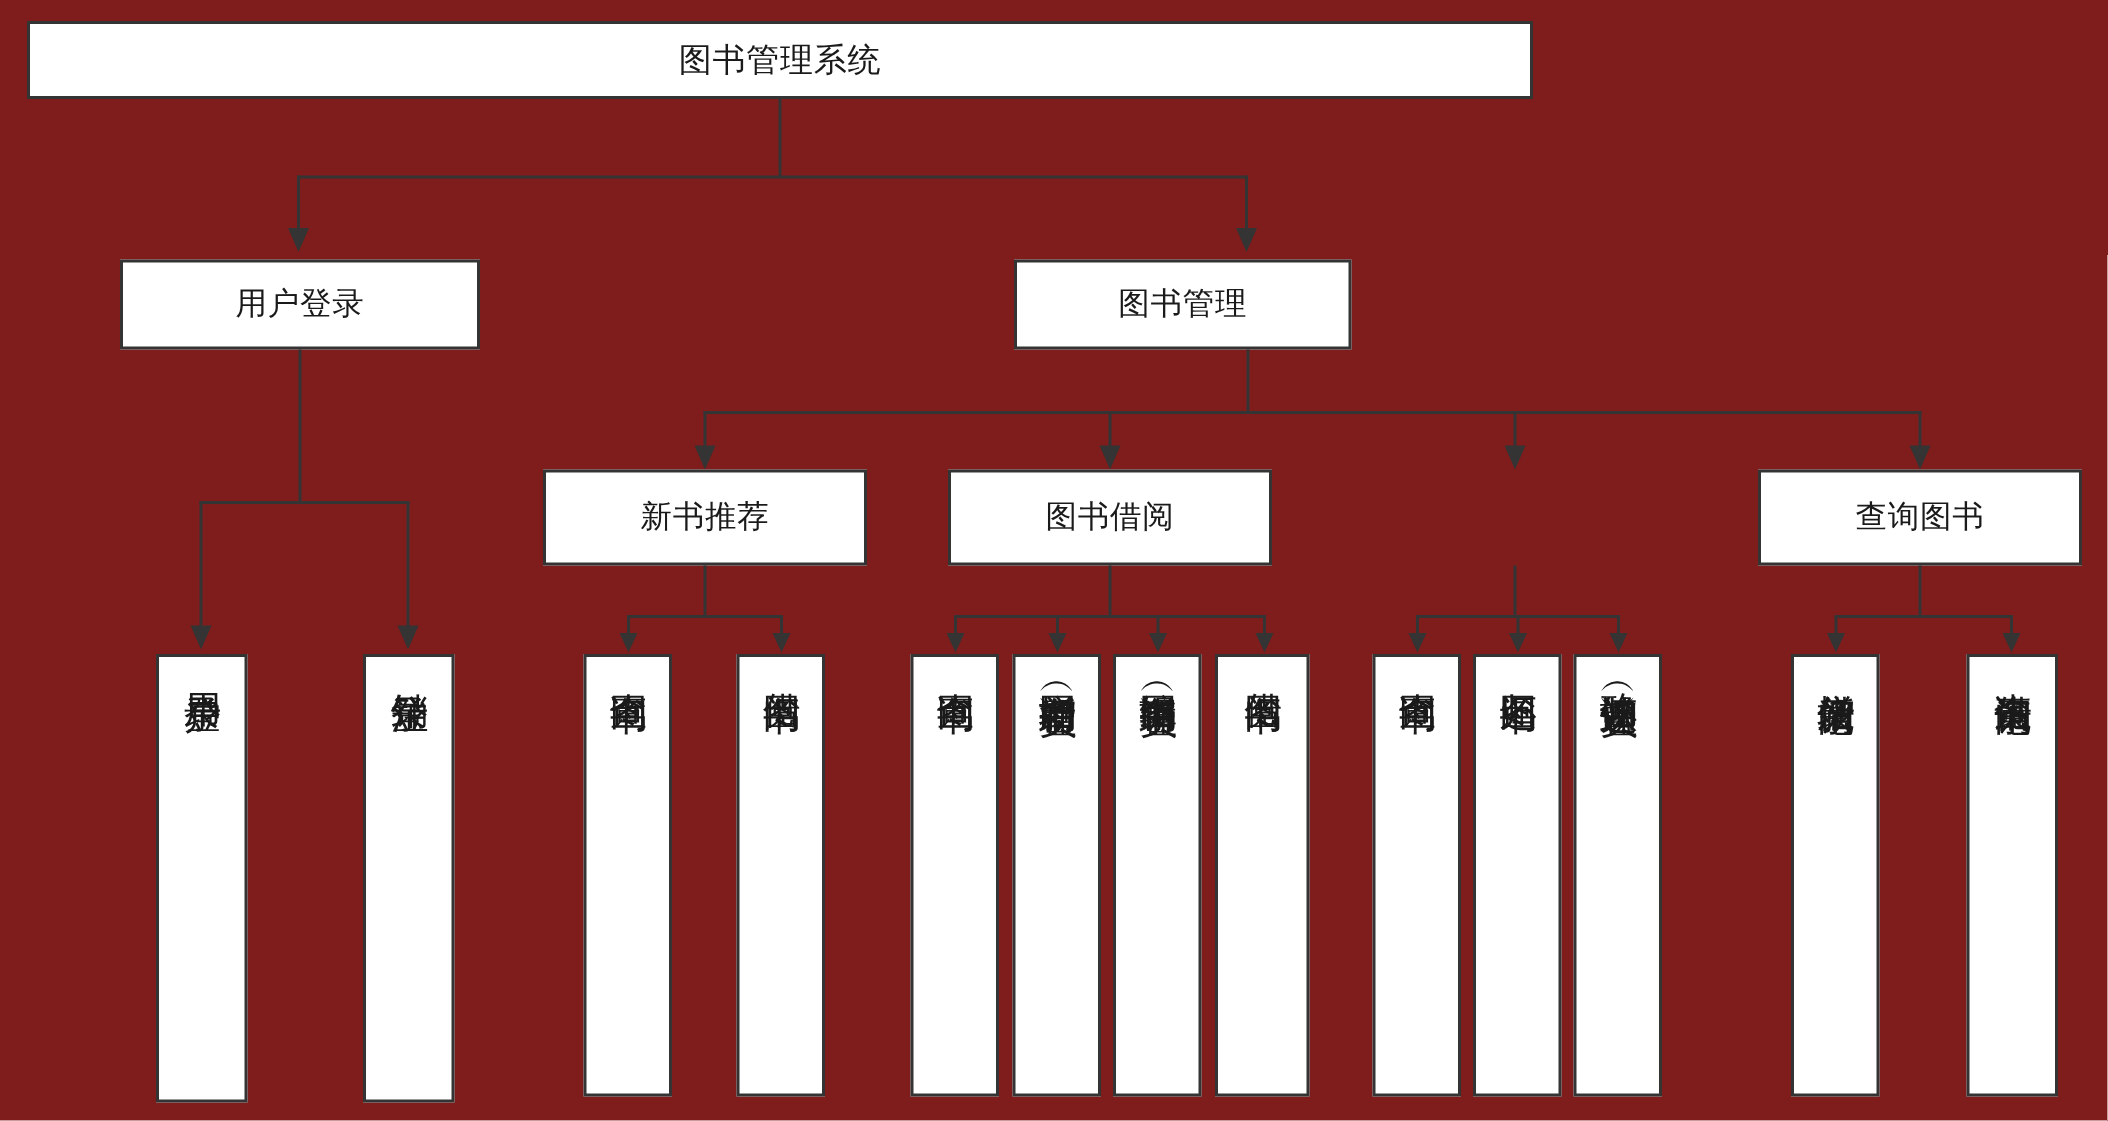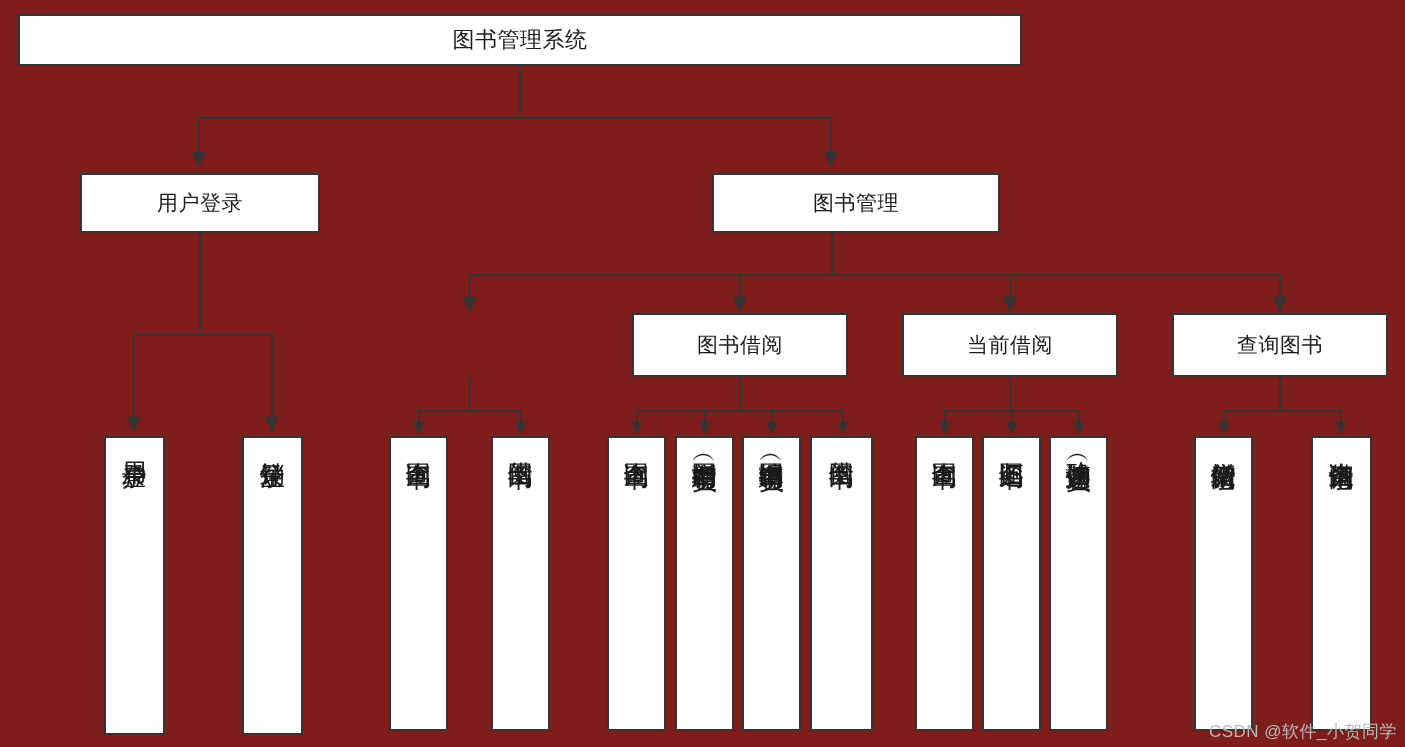--- a/index.html
+++ b/index.html
@@ -101,21 +101,21 @@
   <div class="ln h" style="left:198px; top:117px; width:634px; height:2px;"></div>
 
   <div class="ln v" style="left:198px; top:117px; width:2px; height:36px;"></div>
   <div class="arrow" style="left:192px; top:152px;"></div>
   <div class="ln v" style="left:830px; top:117px; width:2px; height:36px;"></div>
   <div class="arrow" style="left:824px; top:152px;"></div>
 
   <div class="node horiz" style="left:80px; top:173px; width:240px; height:60px;">
     <span class="node-label">用户登录</span>
   </div>
-  <div class="node horiz" style="left:712px; top:173px; width:288px; height:60px;align-items:center;">
+  <div class="node horiz" style="left:676px; top:173px; width:225px; height:60px;align-items:center;">
     <span class="node-label">图书管理</span>
   </div>
 
   <div class="ln v" style="left:199px; top:233px; width:2px; height:102px;"></div>
   <div class="ln h" style="left:133px; top:334px; width:140px; height:2px;"></div>
   <div class="ln v" style="left:133px; top:334px; width:2px; height:84px;"></div>
   <div class="arrow" style="left:127px; top:417px;"></div>
   <div class="ln v" style="left:271px; top:334px; width:2px; height:84px;"></div>
   <div class="arrow" style="left:265px; top:417px;"></div>
 
@@ -123,25 +123,25 @@
   <div class="ln h" style="left:469px; top:274px; width:812px; height:2px;"></div>
   <div class="ln v" style="left:469px; top:274px; width:2px; height:24px;"></div>
   <div class="arrow" style="left:463px; top:297px;"></div>
   <div class="ln v" style="left:739px; top:274px; width:2px; height:24px;"></div>
   <div class="arrow" style="left:733px; top:297px;"></div>
   <div class="ln v" style="left:1009px; top:274px; width:2px; height:24px;"></div>
   <div class="arrow" style="left:1003px; top:297px;"></div>
   <div class="ln v" style="left:1279px; top:274px; width:2px; height:24px;"></div>
   <div class="arrow" style="left:1273px; top:297px;"></div>
 
+  <div class="node horiz" style="left:362px; top:313px; width:216px; height:64px;">
+    <span class="node-label">新书推荐</span>
+  </div>
   <div class="node horiz" style="left:632px; top:313px; width:216px; height:64px;">
     <span class="node-label">图书借阅</span>
-  </div>
-  <div class="node horiz" style="left:902px; top:313px; width:216px; height:64px;">
-    <span class="node-label">当前借阅</span>
   </div>
   <div class="node horiz" style="left:1172px; top:313px; width:216px; height:64px;">
     <span class="node-label">查询图书</span>
   </div>
 
   <div class="ln v" style="left:469px; top:377px; width:2px; height:34px;"></div>
   <div class="ln h" style="left:418px; top:410px; width:104px; height:2px;"></div>
   <div class="ln v" style="left:418px; top:410px; width:2px; height:13px;"></div>
   <div class="arrow small" style="left:413px; top:422px;"></div>
   <div class="ln v" style="left:520px; top:410px; width:2px; height:13px;"></div>
@@ -211,15 +211,14 @@
     <span class="node-label">确认归还（管理员）</span>
   </div>
 
   <div class="node vert" style="left:1194px; top:436px; width:59px; height:295px;">
     <span class="node-label">新增借阅记录</span>
   </div>
   <div class="node vert" style="left:1311px; top:436px; width:61px; height:295px;">
     <span class="node-label">查询借阅记录</span>
   </div>
 
-  <div id="watermark">CSDN @软件_小贺同学</div>
 
 </div>
 
 </body></html>

